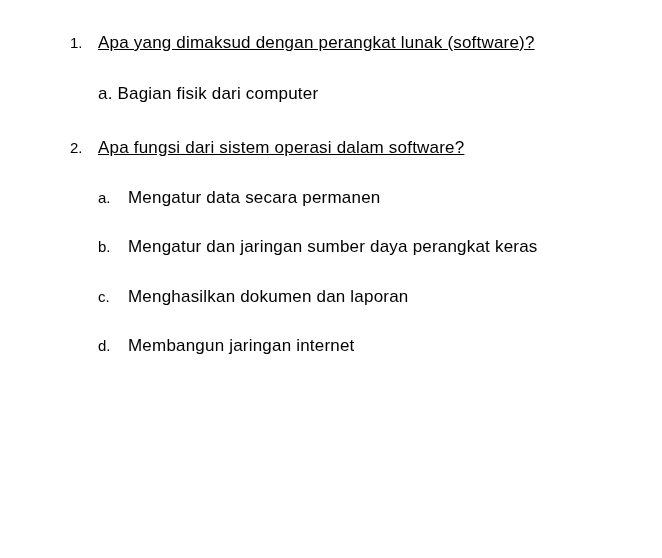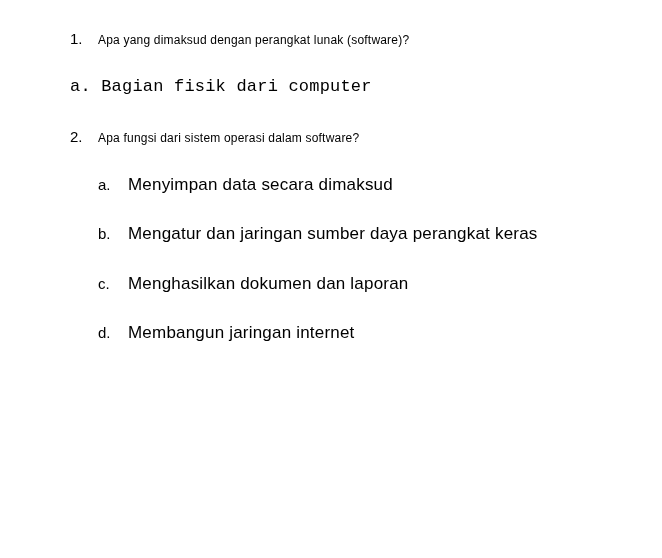--- a/index.html
+++ b/index.html
@@ -23,26 +23,27 @@
       align-items: baseline;
       margin-bottom: 24px;
     }
     .q-number {
       width: 28px;
       flex-shrink: 0;
       font-size: 15px;
     }
     .q-text {
       flex: 1;
-      font-size: 12px;
+      font-size: 17px;
       line-height: 1.5;
       letter-spacing: 0.2px;
+      text-decoration: underline;
     }
     .options-inline {
-      font-family: Liberation Mono, monospace;
+      margin-left: 28px;
     }
     .opt-inline {
       font-size: 17px;
       line-height: 1.6;
       margin-bottom: 22px;
       letter-spacing: 0.2px;
     }
     .options-lettered {
       margin-left: 28px;
     }
@@ -79,21 +80,21 @@
   </div>
 
   <div class="question-block">
     <div class="question-line">
       <span class="q-number">2.</span>
       <span class="q-text">Apa fungsi dari sistem operasi dalam software?</span>
     </div>
     <div class="options-lettered">
       <div class="opt-lettered">
         <span class="opt-letter">a.</span>
-        <span class="opt-text">Menyimpan data secara dimaksud</span>
+        <span class="opt-text">Mengatur data secara permanen</span>
       </div>
       <div class="opt-lettered">
         <span class="opt-letter">b.</span>
         <span class="opt-text"><span>Mengatur dan jaringan sumber daya perangkat keras</span></span>
       </div>
       <div class="opt-lettered">
         <span class="opt-letter">c.</span>
         <span class="opt-text">Menghasilkan dokumen dan laporan</span>
       </div>
       <div class="opt-lettered">

